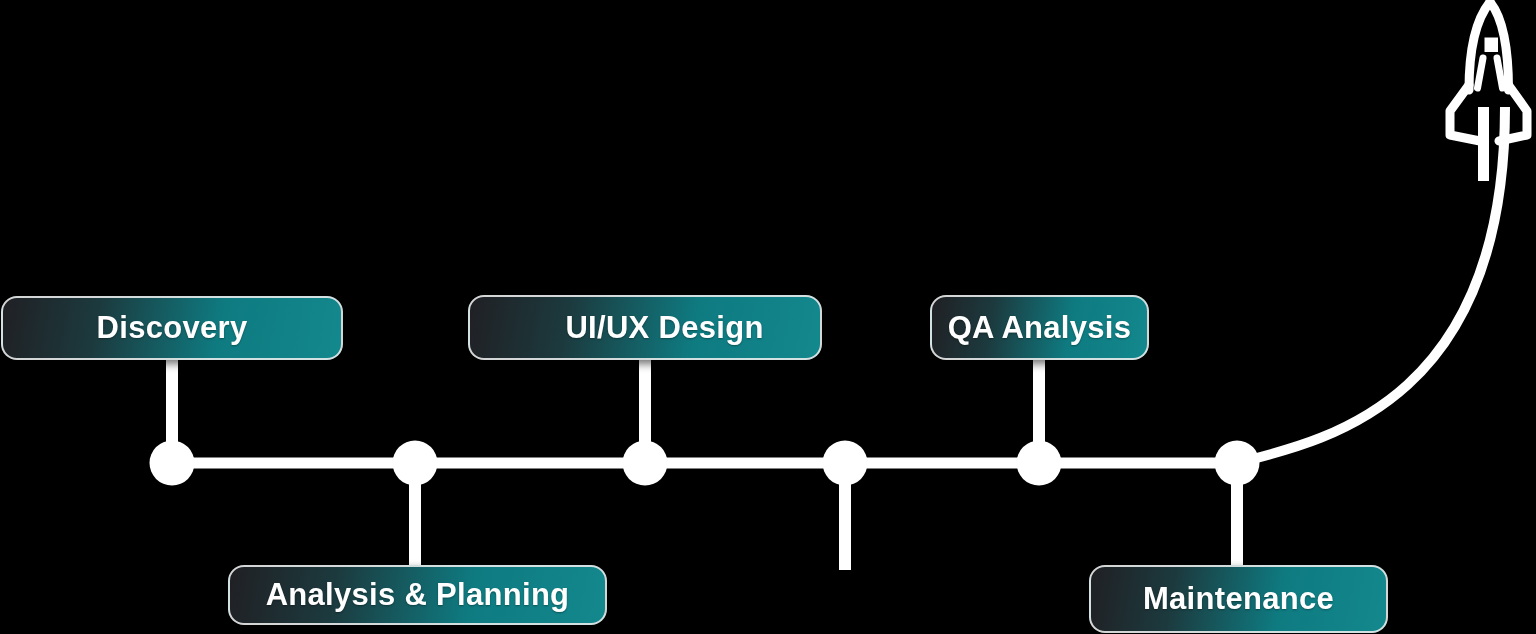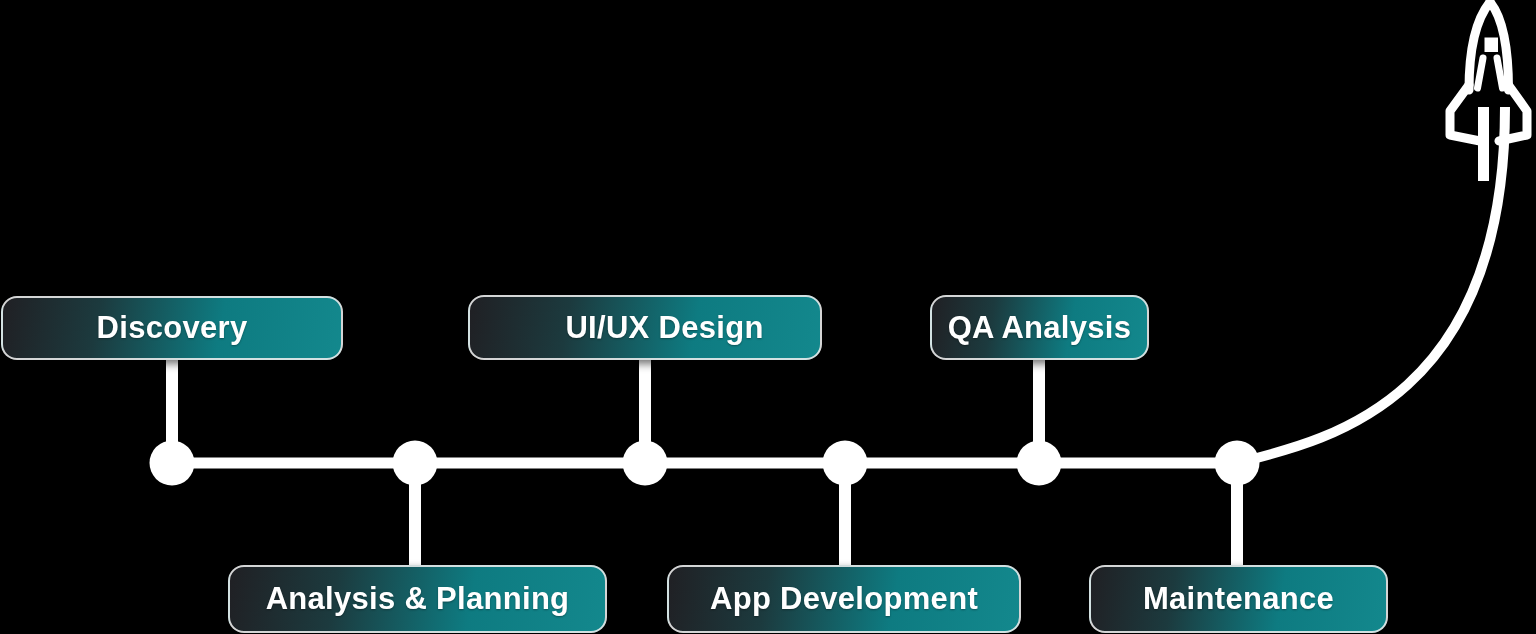--- a/index.html
+++ b/index.html
@@ -36,21 +36,21 @@
     color: #ffffff;
     font-weight: bold;
     font-size: 31px;
     letter-spacing: 0.3px;
     white-space: nowrap;
     text-shadow: 0 1px 2px rgba(0,0,0,0.35);
   }
   .pill-discovery   { left: 1px;    top: 296px; width: 342px; height: 64px; }
   .pill-uiux        { left: 468px;  top: 295px; width: 354px; height: 65px; padding-left: 39px; }
   .pill-qa          { left: 930px;  top: 295px; width: 219px; height: 65px; }
-  .pill-analysis    { left: 228px;  top: 565px; width: 379px; height: 68px; }
+  .pill-analysis    { left: 228px;  top: 565px; width: 379px; height: 60px; }
   .pill-appdev      { left: 667px;  top: 565px; width: 354px; height: 68px; }
   .pill-maintenance { left: 1089px; top: 565px; width: 299px; height: 68px; }
 </style>
 </head>
 <body>
 
 <div id="stage">
 
   <svg id="wires" viewBox="0 0 1536 634" xmlns="http://www.w3.org/2000/svg">
 
@@ -91,23 +91,20 @@
 
   <div class="pill pill-discovery">
     <span>Discovery</span>
   </div>
   <div class="pill pill-analysis">
     <span>Analysis &amp; Planning</span>
   </div>
   <div class="pill pill-uiux">
     <span>UI/UX Design</span>
   </div>
-  <div class="pill pill-appdev">
-    <span>App Development</span>
-  </div>
   <div class="pill pill-qa">
     <span>QA Analysis</span>
   </div>
   <div class="pill pill-maintenance">
     <span>Maintenance</span>
   </div>
 
 </div>
 
 </body></html>

